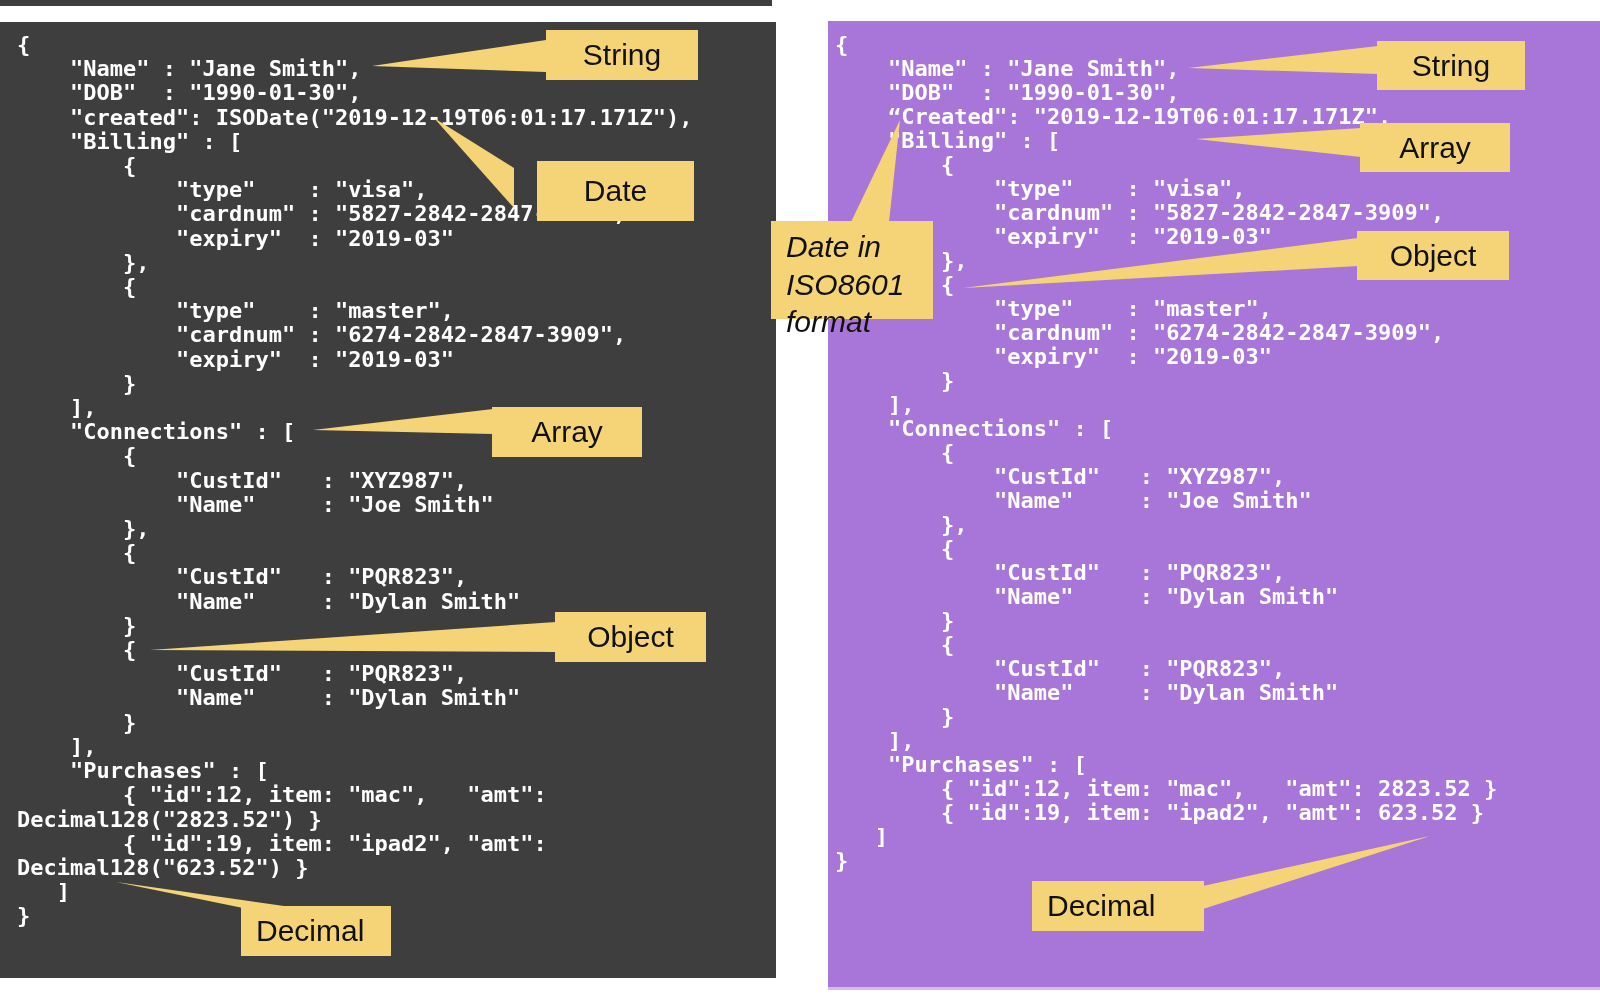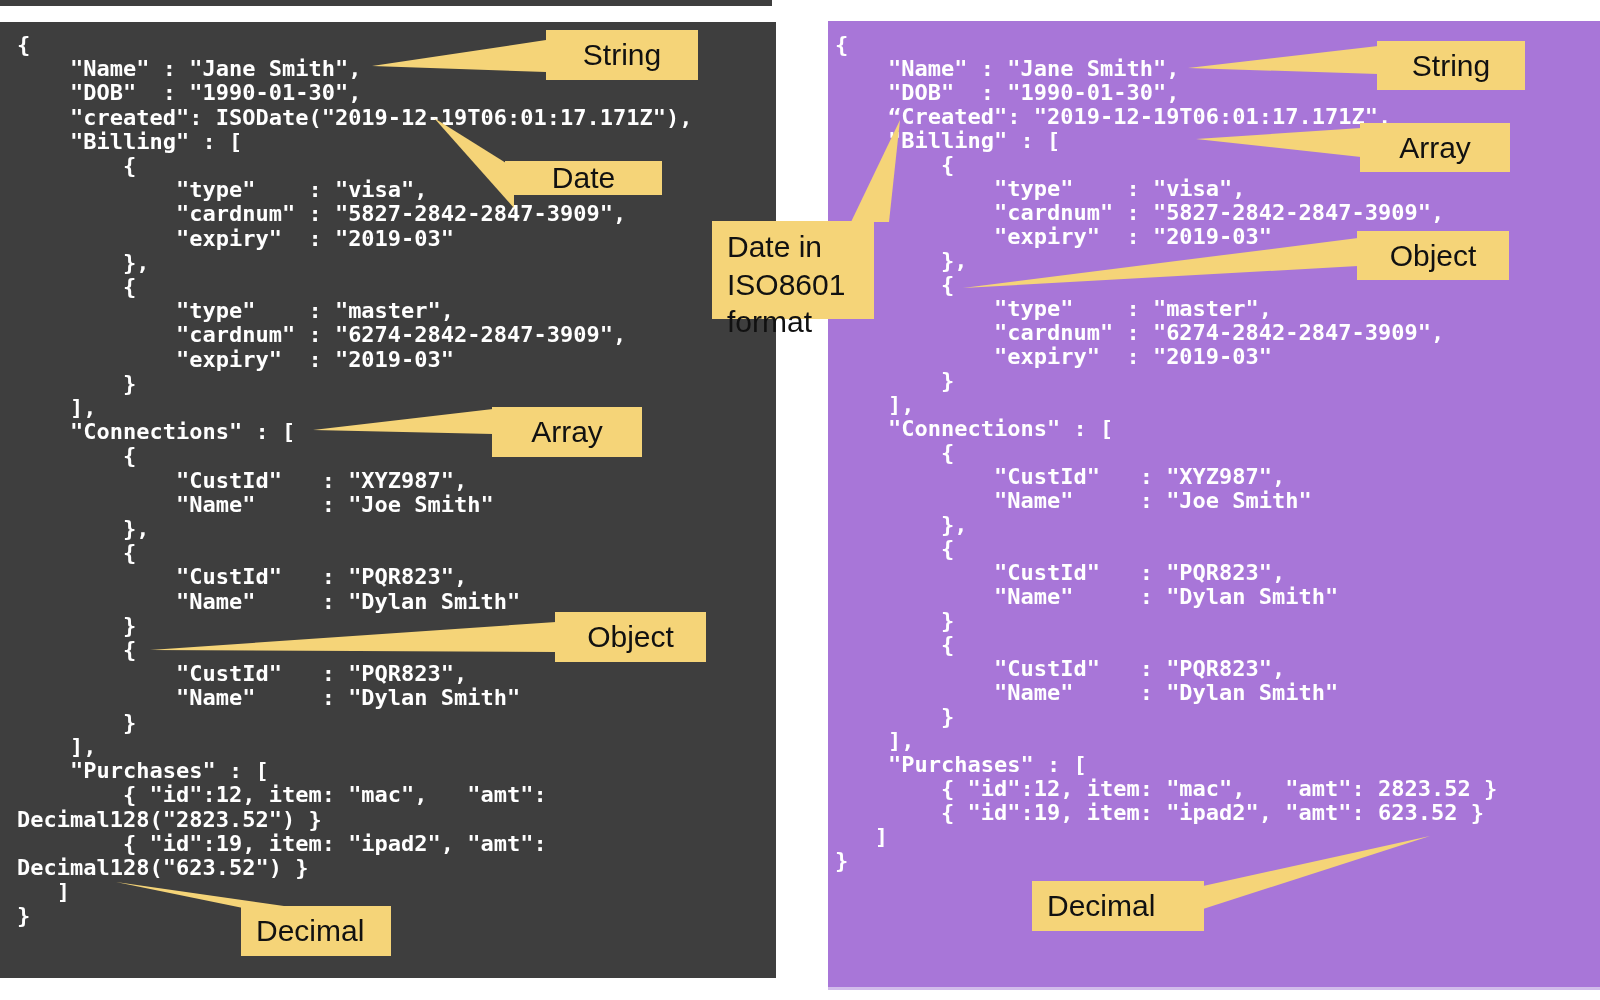--- a/index.html
+++ b/index.html
@@ -47,28 +47,28 @@
     background: var(--callout-bg, #F5D478);
     color: var(--callout-color, #111111);
     font-size: 30px;
     display: flex; align-items: center; justify-content: center;
     line-height: 1.25;
   }
   .callout.left-align { justify-content: flex-start; padding-left: 15px; box-sizing: border-box; }
   .callout.multiline { white-space: pre-line; align-items: flex-start; padding-top: 7px; }
 
   .co-l-string  { left: 546px;  top: 30px;  width: 152px; height: 50px; }
-  .co-l-date    { left: 505px;  top: 161px; width: 157px; height: 34px; }
+  .co-l-date    { left: 537px;  top: 161px; width: 157px; height: 60px; }
   .co-l-array   { left: 492px;  top: 407px; width: 150px; height: 50px; }
   .co-l-object  { left: 555px;  top: 612px; width: 151px; height: 50px; }
   .co-l-decimal { left: 241px;  top: 906px; width: 150px; height: 50px; }
 
   .co-r-string  { left: 1377px; top: 41px;  width: 148px; height: 49px; }
   .co-r-array   { left: 1360px; top: 123px; width: 150px; height: 49px; }
-  .co-r-dateiso { left: 712px;  top: 221px; width: 162px; height: 98px; }
+  .co-r-dateiso { left: 771px;  top: 221px; width: 162px; height: 98px; font-style: italic; }
   .co-r-object  { left: 1357px; top: 231px; width: 152px; height: 49px; }
   .co-r-decimal { left: 1032px; top: 881px; width: 172px; height: 50px; }
 </style>
 </head>
 <body>
 
 <div class="stage">
 
   <div class="top-strip"></div>
 

